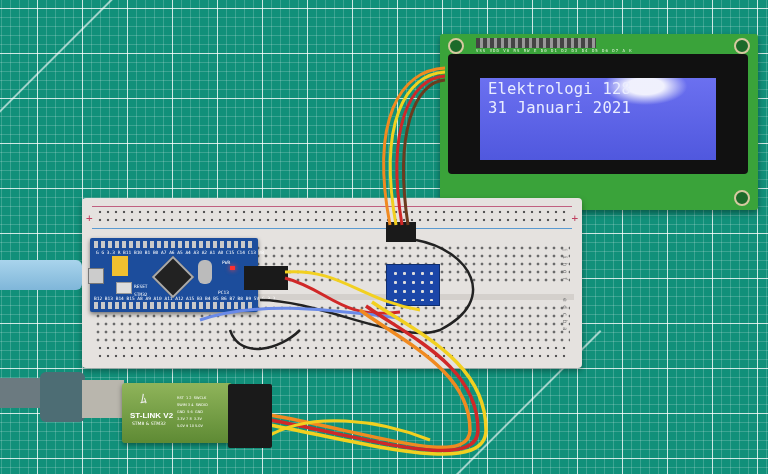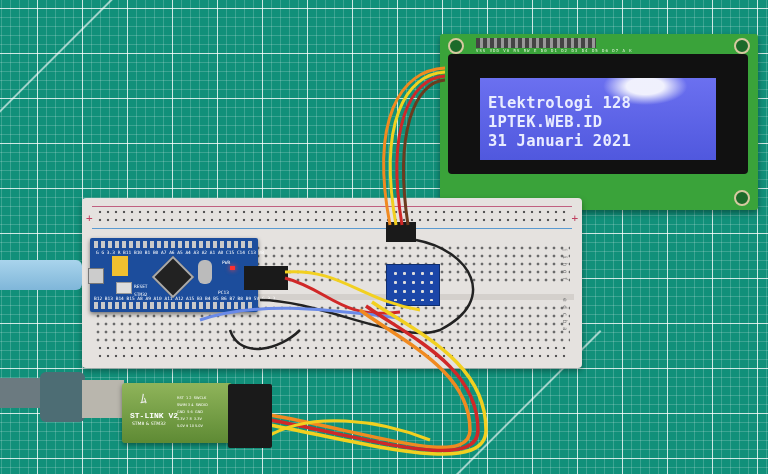--- a/index.html
+++ b/index.html
@@ -16,21 +16,21 @@
   .mat-diag2{position:absolute;left:600px;top:330px;width:2px;height:260px;background:rgba(255,255,255,0.6);transform:rotate(45deg);transform-origin:top left;}
 
   
   .lcd-pcb{position:absolute;left:440px;top:34px;width:318px;height:176px;background:#3aa33a;border-radius:3px;box-shadow:0 3px 6px rgba(0,0,0,0.4);}
   .lcd-hole{position:absolute;width:12px;height:12px;border-radius:50%;border:2px solid #d7c9a0;background:#1c6a2a;}
   .lcd-header{position:absolute;left:36px;top:4px;width:120px;height:10px;background:repeating-linear-gradient(90deg,#444 0 4px,#999 4px 7px);}
   .lcd-pinlabels{position:absolute;left:36px;top:14px;font-size:4px;color:#e8f5e0;letter-spacing:1px;white-space:nowrap;}
   .lcd-bezel{position:absolute;left:8px;top:20px;width:300px;height:120px;background:#111;border-radius:4px;}
   .lcd-screen{position:absolute;left:40px;top:44px;width:232px;height:82px;background:#5b62e8;
     background-image:radial-gradient(ellipse at 70% 10%, rgba(255,255,255,0.9) 0 8%, transparent 18%), linear-gradient(180deg,#6b70f0,#5058de);
-    padding:16px 8px;box-sizing:border-box;font-weight:bold;}
+    padding:2px 8px;box-sizing:border-box;}
   .lcd-line{color:#e9ecff;font-size:15.5px;line-height:19px;white-space:nowrap;font-family:"DejaVu Sans Mono",monospace;letter-spacing:0.2px;}
 
   
   .bb{position:absolute;left:82px;top:198px;width:500px;height:170px;background:#e5e2df;border-radius:4px;box-shadow:0 3px 6px rgba(0,0,0,0.35);}
   .rail{position:absolute;left:14px;width:470px;height:18px;
     background-image:radial-gradient(circle,#555 1.2px,transparent 1.6px);background-size:8px 8px;}
   .rail-line{position:absolute;left:10px;width:480px;height:1px;}
   .grid-holes{position:absolute;left:12px;width:476px;height:40px;
     background-image:radial-gradient(circle,#6a6a6a 1.2px,transparent 1.7px);background-size:8px 8px;}
   .bb-num{position:absolute;top:32px;font-size:6px;color:#777;}
@@ -54,21 +54,21 @@
   .shifter{position:absolute;left:386px;top:264px;width:52px;height:40px;background:#1b46a8;border:1px solid #0e2d70;}
   .shifter::before{content:"";position:absolute;inset:4px;background-image:radial-gradient(circle,#ddd 1.3px,transparent 1.8px);background-size:9px 9px;}
 
   .header-female{position:absolute;background:#1a1a1a;}
 
   
   .usbA{position:absolute;left:0;top:378px;width:40px;height:30px;background:#6b7a80;}
   .usbA-shell{position:absolute;left:40px;top:372px;width:45px;height:50px;background:#4d6d74;border-radius:6px;}
   .usbA-metal{position:absolute;left:82px;top:380px;width:42px;height:38px;background:#b9b6ad;}
   .stlink{position:absolute;left:122px;top:383px;width:110px;height:60px;background:linear-gradient(180deg,#8fb45a,#5e8a34);border-radius:3px;box-shadow:0 2px 5px rgba(0,0,0,0.4);}
-  .stlink-title{position:absolute;left:8px;top:28px;font-size:8px;color:#fff;font-weight:bold;font-family:Liberation Mono, monospace;}
+  .stlink-title{position:absolute;left:8px;top:28px;font-size:8px;color:#fff;font-weight:bold;font-family:Liberation Sans, sans-serif;}
   .stlink-sub{position:absolute;left:10px;top:38px;font-size:4.5px;color:#fff;font-family:"DejaVu Sans",sans-serif;}
   .stlink-logo{position:absolute;left:18px;top:8px;font-size:14px;color:#eee;}
   .stlink-table{position:absolute;left:55px;top:12px;font-size:3.5px;color:#fff;line-height:7px;white-space:pre;font-family:"DejaVu Sans",sans-serif;}
   .stlink-conn{position:absolute;left:228px;top:384px;width:44px;height:64px;background:#1a1a1a;border-radius:2px;}
 
   svg.wires{position:absolute;left:0;top:0;}
 </style>
 </head>
 <body>
 
@@ -79,21 +79,20 @@
 <div class="lcd-pcb">
   <div class="lcd-hole" style="left:8px;top:4px"></div>
   <div class="lcd-hole" style="right:8px;top:4px"></div>
   <div class="lcd-hole" style="right:8px;bottom:4px"></div>
   <div class="lcd-header"></div>
   <div class="lcd-pinlabels">VSS VDD V0 RS RW E D0 D1 D2 D3 D4 D5 D6 D7 A K</div>
   <div class="lcd-bezel"></div>
 </div>
 <div class="lcd-screen" style="left:480px;top:78px;width:236px;height:82px;">
   <div class="lcd-line">Elektrologi 128</div>
-  <div class="lcd-line">1PTEK.WEB.ID</div>
   <div class="lcd-line">31 Januari 2021</div>
 </div>
 
 <div class="bb">
   <div class="rail-line" style="top:8px;background:#c06080"></div>
   <div class="rail" style="top:10px"></div>
   <div class="rail-line" style="top:30px;background:#5a9ad0"></div>
   <div class="bb-plus" style="left:4px;top:14px">+</div>
   <div class="bb-plus" style="right:4px;top:14px">+</div>
   <div class="grid-holes" style="top:46px"></div>

